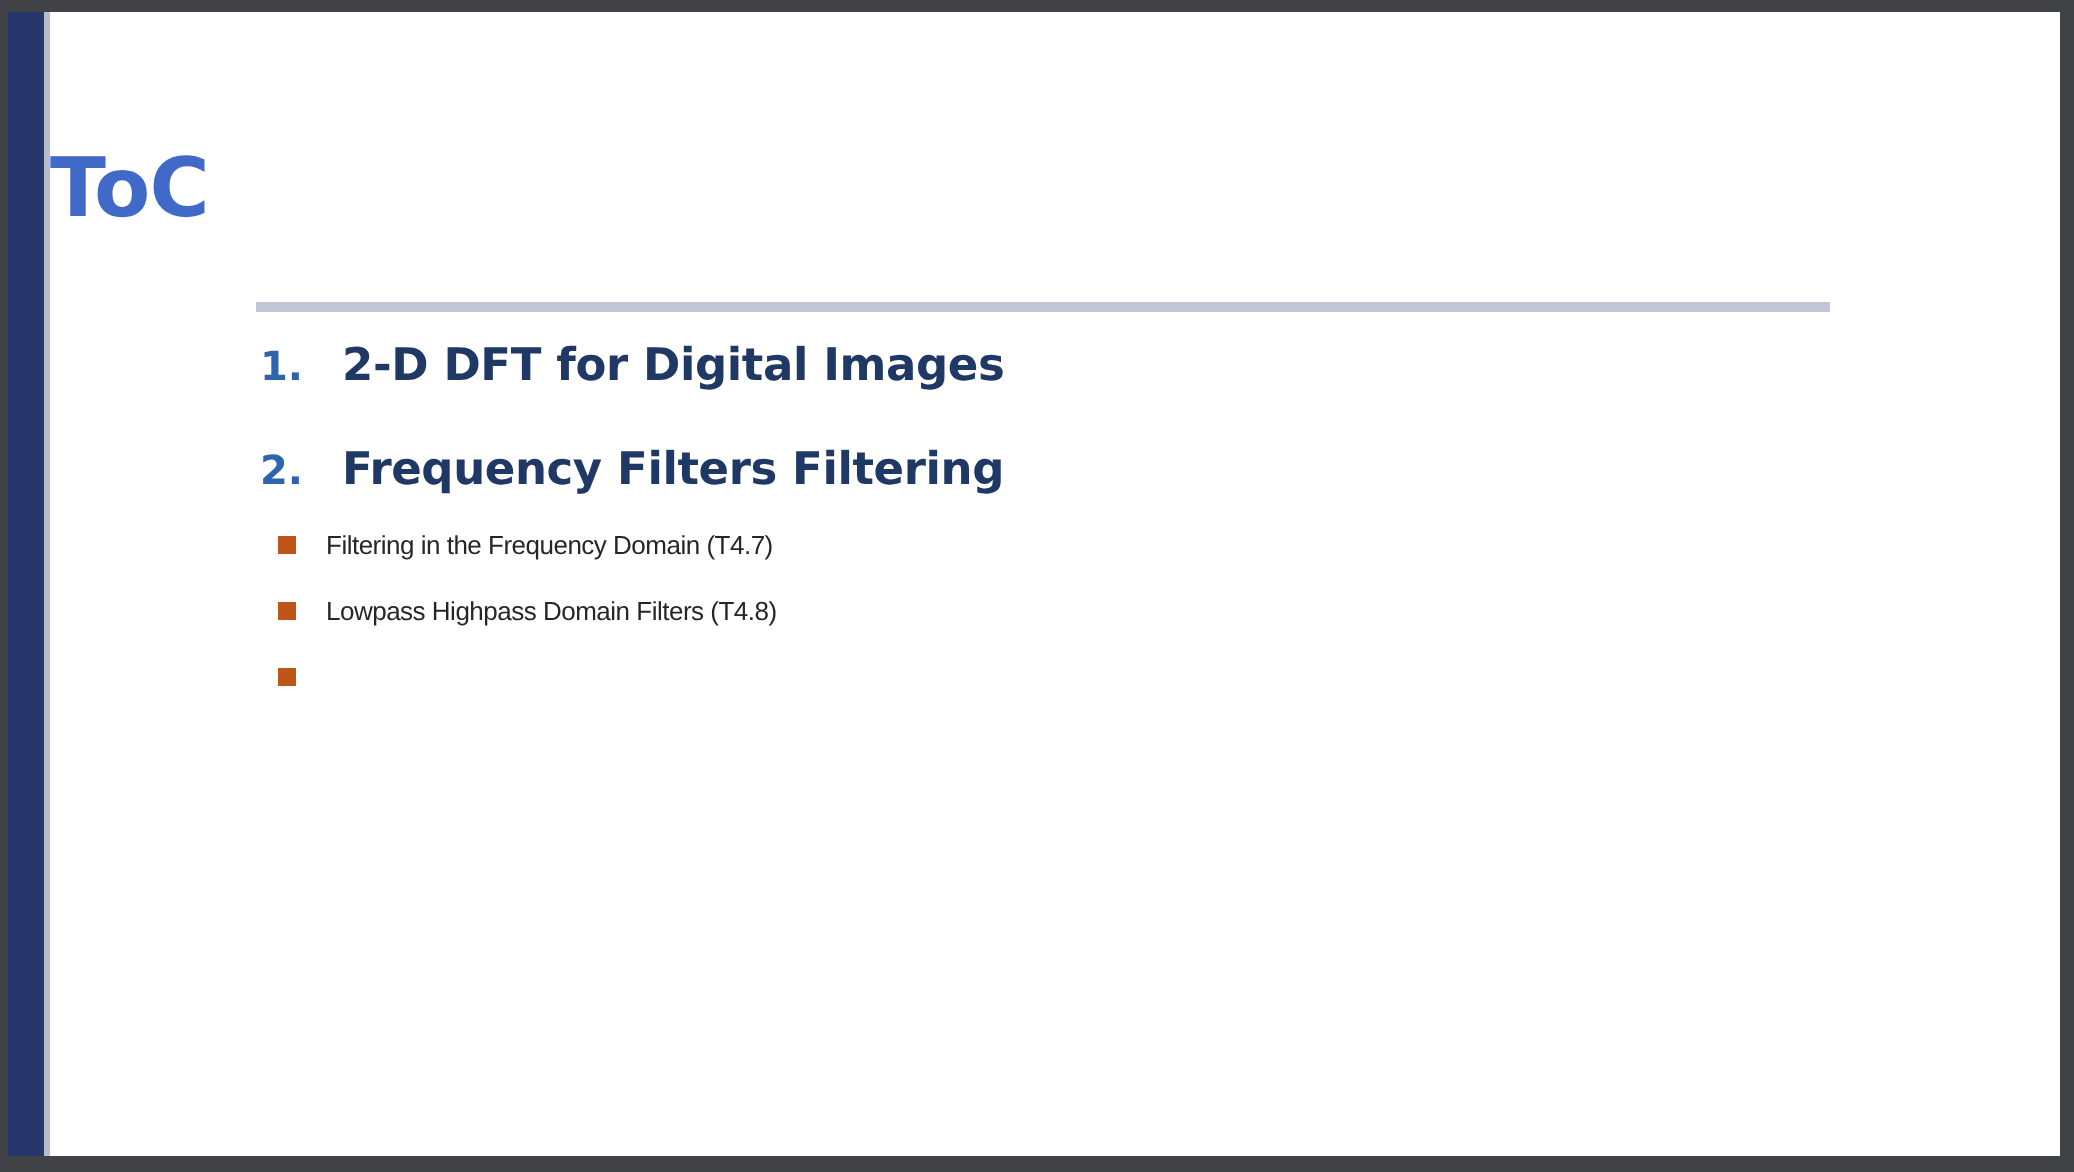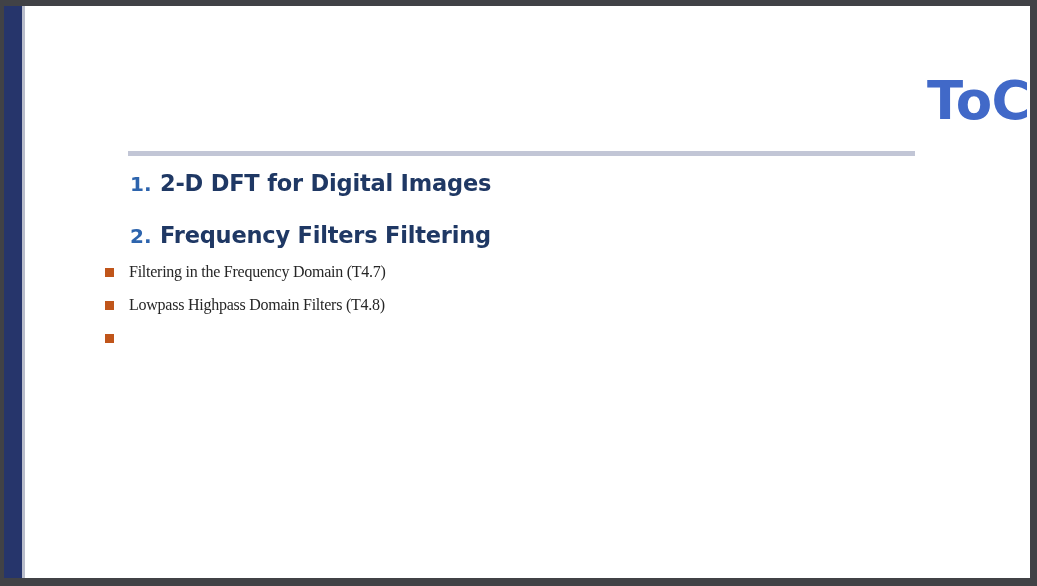--- a/index.html
+++ b/index.html
@@ -58,23 +58,23 @@
     right: 7px;
     bottom: 8px;
     background: #ffffff;
   }
 
   .slide-title {
     position: absolute;
     left: 0;
     right: 0;
     top: 68px;
-    text-align: right;
+    text-align: left;
     font-family: "DejaVu Sans", sans-serif;
-    font-size: 53px;
+    font-size: 41px;
     font-weight: bold;
     color: #4169c8;
     letter-spacing: -0.5px;
     line-height: 1;
   }
 
   .title-rule {
     position: absolute;
     left: 103px;
     top: 145px;
@@ -109,37 +109,38 @@
     color: #2d64ad;
     min-width: 30px;
     flex: 0 0 auto;
     font-weight: bold;
     font-size: 20px;
   }
 
   .toc-heading-text {
     flex: 0 1 auto;
     letter-spacing: -0.2px;
+    margin-left: 11px;
   }
 
   .group-1 { margin-bottom: 23px; }
 
   .toc-sublist {
     margin-top: 6px;
   }
 
   .toc-subitem {
     display: flex;
     align-items: center;
-    padding-left: 80px;
+    padding-left: 114px;
     height: 33px;
-    font-size: 16px;
+    font-size: 13px;
     color: #262626;
     font-weight: normal;
-    font-family: Liberation Serif, serif;
+    font-family: Liberation Sans, sans-serif;
     letter-spacing: -0.25px;
   }
 
   .bullet-square {
     flex: 0 0 auto;
     width: 9px;
     height: 9px;
     background: #c0551a;
     margin-right: 15px;
     position: relative;

